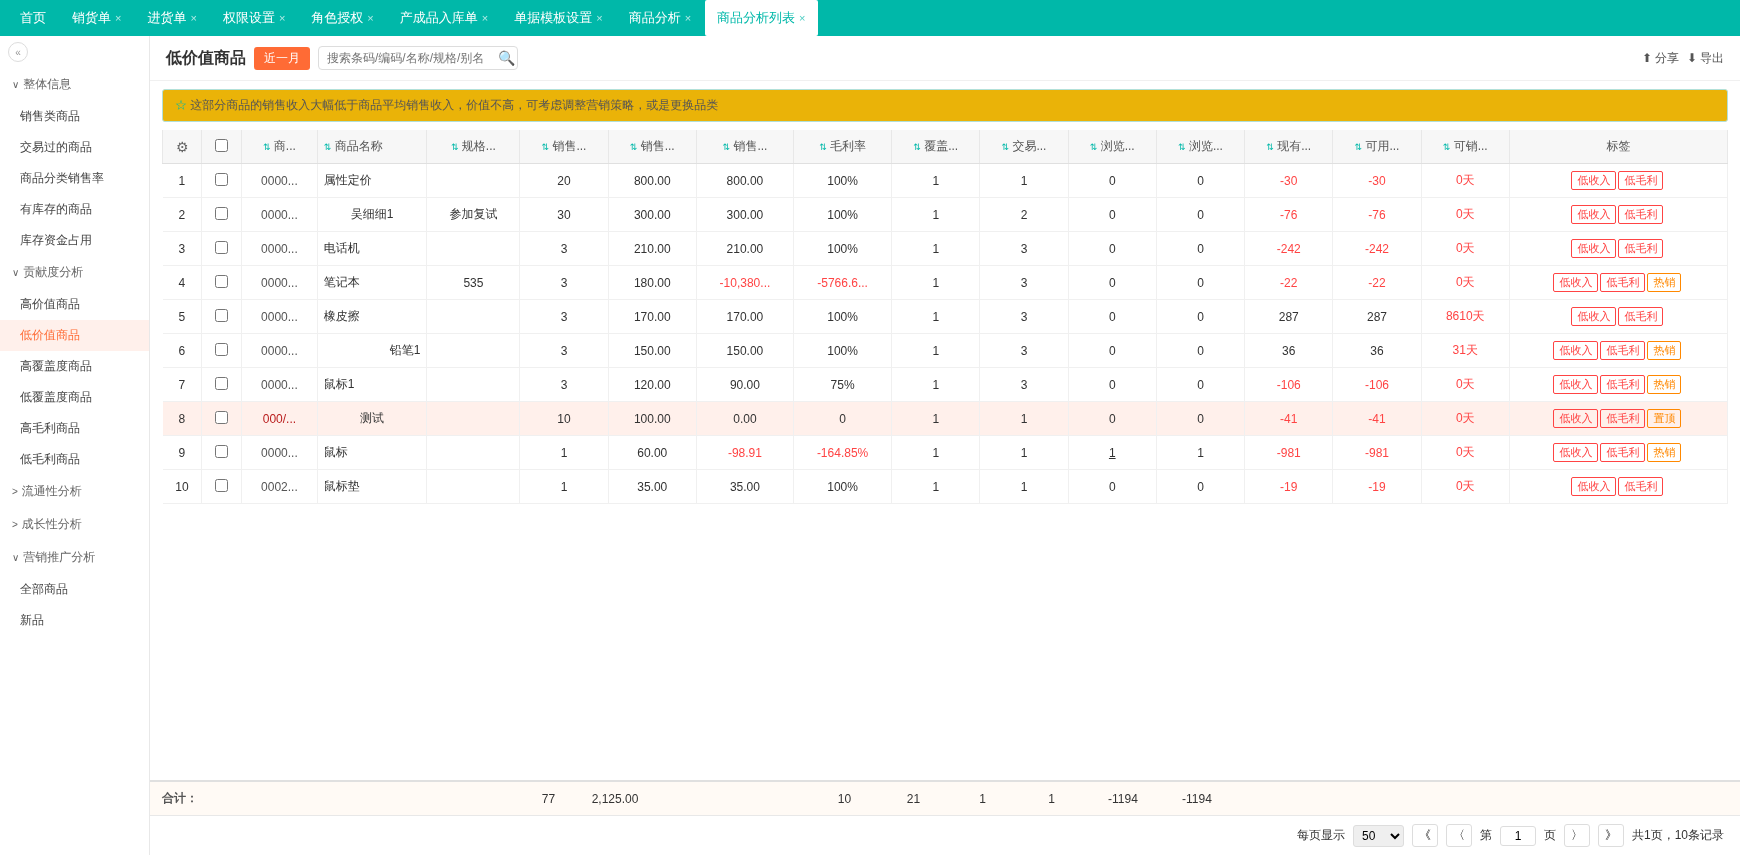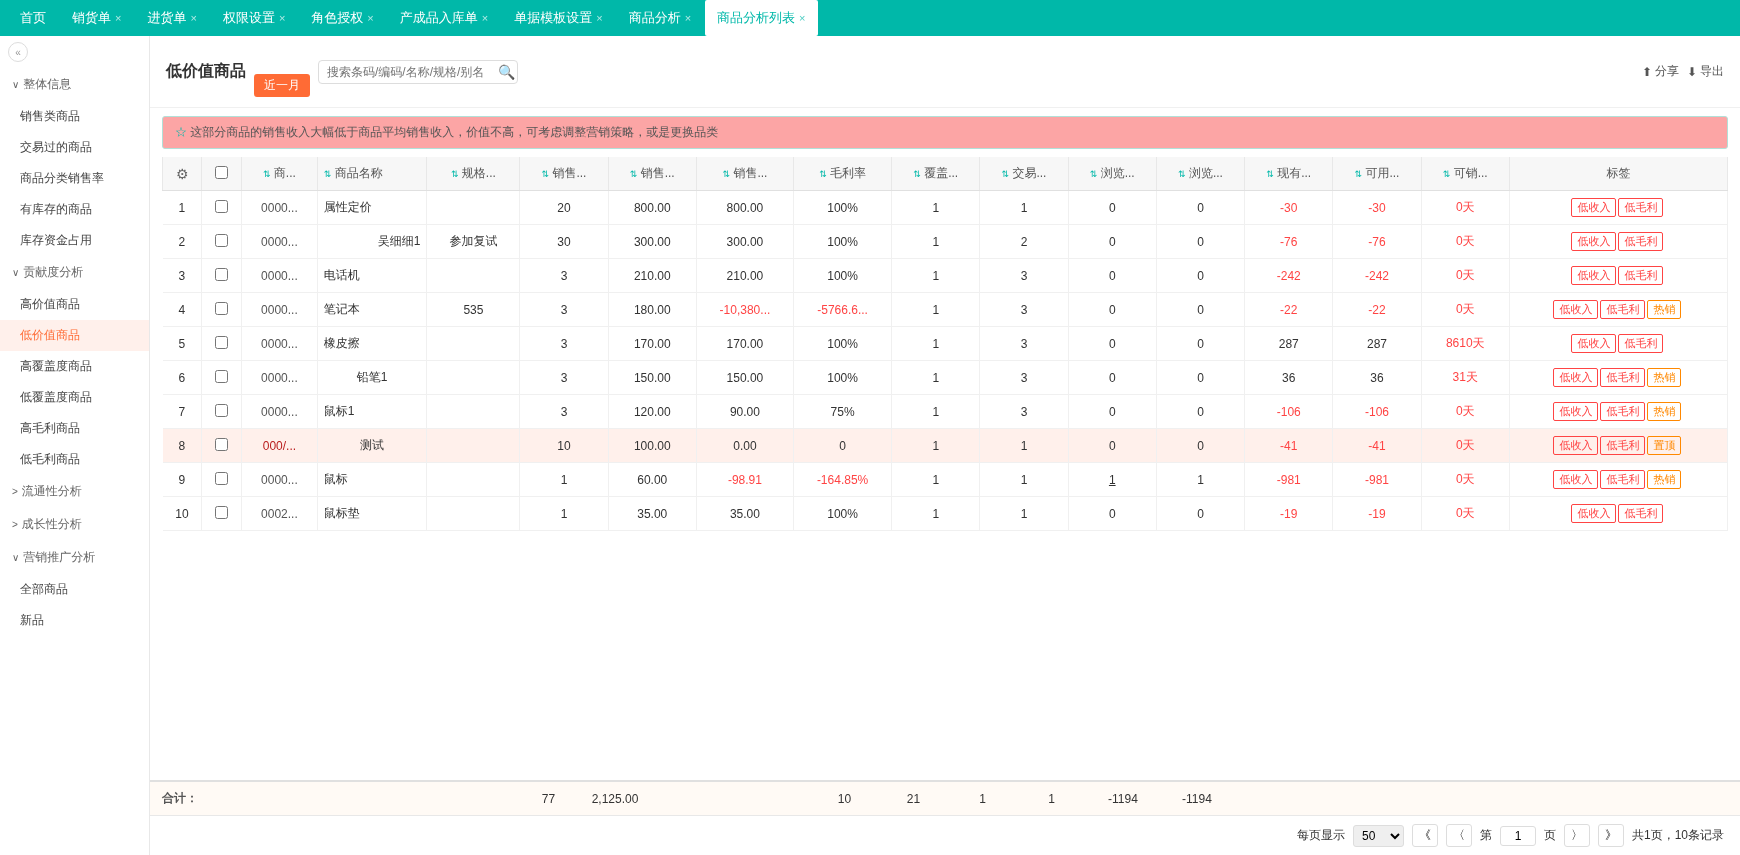--- a/index.html
+++ b/index.html
@@ -95,21 +95,20 @@
       color: #333;
     }
     .filter-btn {
       background: #ff6b35;
       color: #fff;
       border: none;
       border-radius: 3px;
       padding: 3px 10px;
       font-size: 12px;
       cursor: pointer;
-      margin-top: 28px;
     }
     .search-box {
       border: 1px solid #ddd;
       border-radius: 4px;
       padding: 4px 8px;
       font-size: 12px;
       width: 200px;
       outline: none;
       color: #999;
     }
@@ -132,21 +131,21 @@
       color: #555;
       cursor: pointer;
       font-size: 12px;
       display: flex;
       align-items: center;
       gap: 3px;
     }
 
     
     .info-banner {
-      background: #fca5a5;
+      background: #eab308;
       border: 1px solid #b2e0d8;
       margin: 8px 12px;
       padding: 7px 12px;
       font-size: 12px;
       color: #555;
       border-radius: 3px;
       flex-shrink: 0;
     }
     .info-banner::before { content: '☆ '; color: #00b8a9; }
 
@@ -380,21 +379,21 @@
     <td>0</td>
     <td style="color:#ff4444">-30</td>
     <td style="color:#ff4444">-30</td>
     <td class="text-red">0天</td>
     <td><span class="tag tag-red">低收入</span><span class="tag tag-red">低毛利</span></td>
   </tr>
             <tr>
     <td>2</td>
     <td><input type="checkbox" style=""></td>
     <td style="color:#555">0000...</td>
-    <td style="text-align:right">吴细细1</td>
+    <td style="text-align:center">吴细细1</td>
     <td>参加复试</td>
     <td>30</td>
     <td>300.00</td>
     <td style="">300.00</td>
     <td style="">100%</td>
     <td>1</td>
     <td>2</td>
     <td class="">0</td>
     <td>0</td>
     <td style="color:#ff4444">-76</td>
@@ -456,21 +455,21 @@
     <td>0</td>
     <td style="">287</td>
     <td style="">287</td>
     <td class="text-red">8610天</td>
     <td><span class="tag tag-red">低收入</span><span class="tag tag-red">低毛利</span></td>
   </tr>
             <tr>
     <td>6</td>
     <td><input type="checkbox" style=""></td>
     <td style="color:#555">0000...</td>
-    <td style="text-align:center">铅笔1</td>
+    <td style="text-align:right">铅笔1</td>
     <td></td>
     <td>3</td>
     <td>150.00</td>
     <td style="">150.00</td>
     <td style="">100%</td>
     <td>1</td>
     <td>3</td>
     <td class="">0</td>
     <td>0</td>
     <td style="">36</td>

